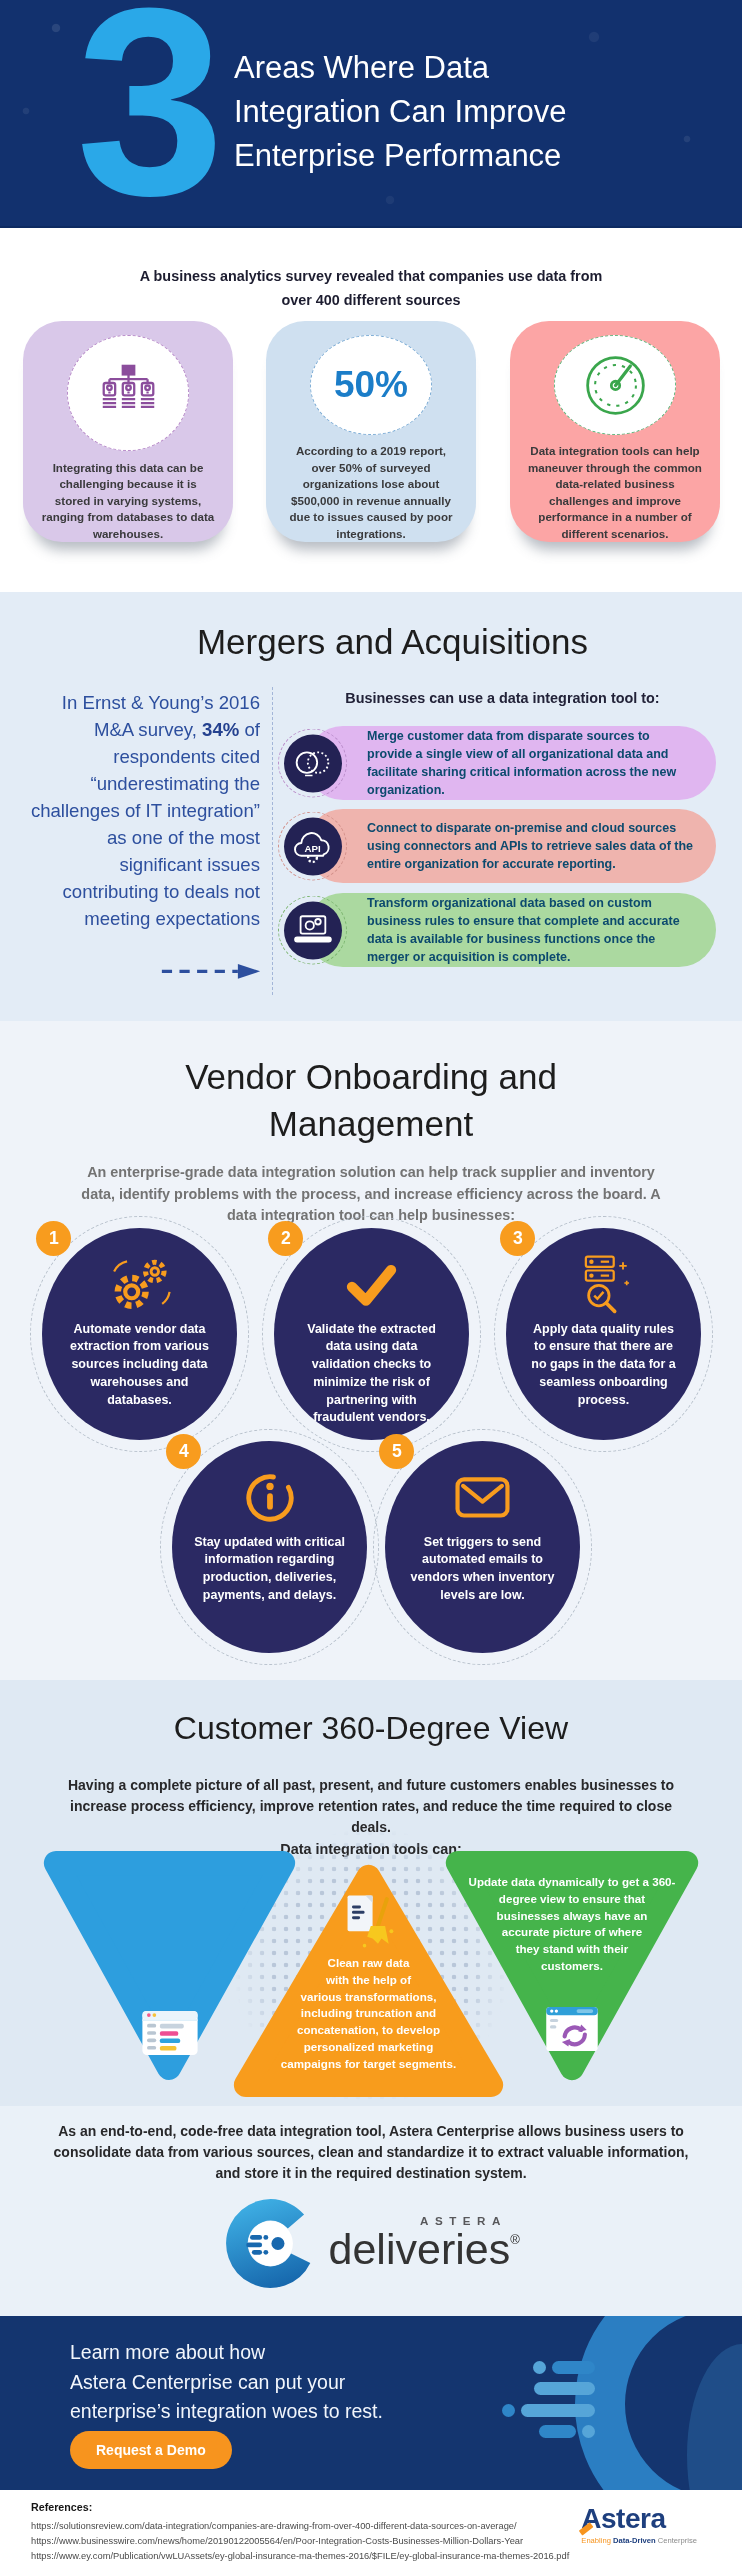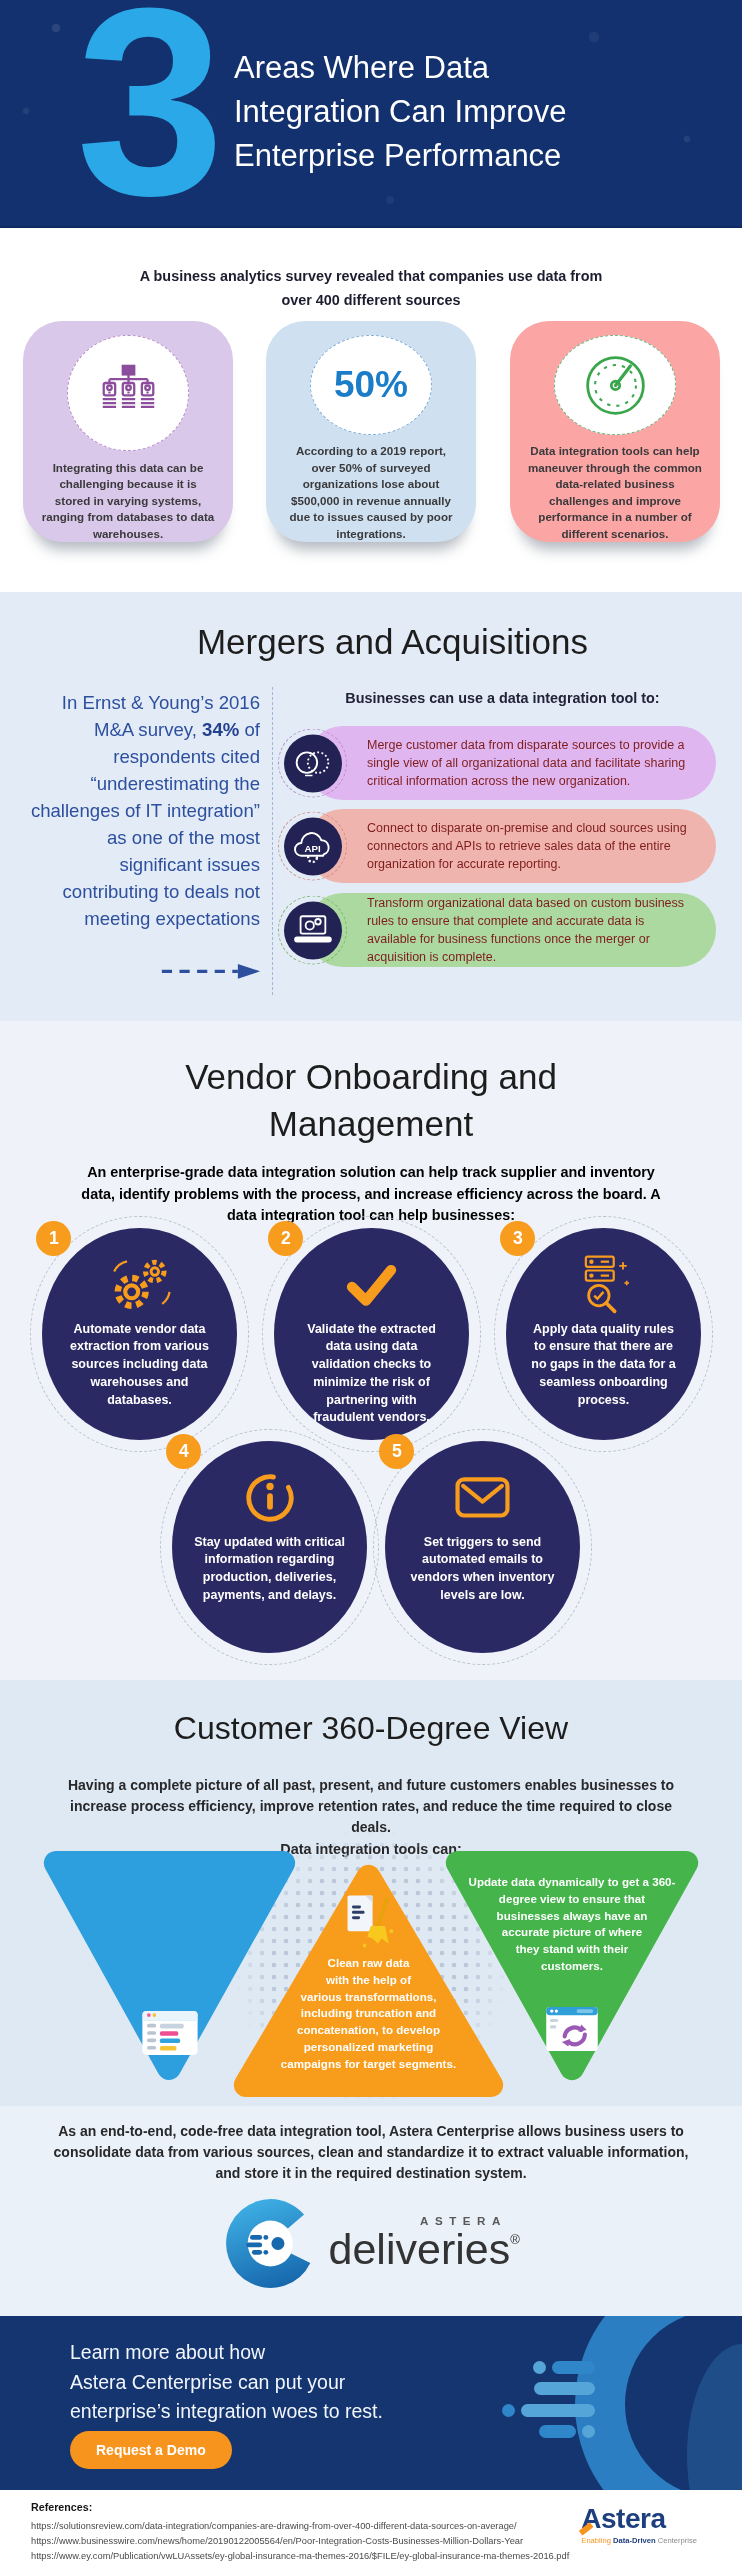--- a/index.html
+++ b/index.html
@@ -47,32 +47,32 @@
   .ma-left{position:absolute;left:26px;top:98px;width:234px;text-align:right;
     font-size:18.6px;line-height:1.45;color:#2d4f9e;}
   .ma-left b{font-weight:bold;color:#24418f;}
   .ma-arrow{position:absolute;left:160px;top:371px;}
   .ma-divider{position:absolute;left:272px;top:95px;height:308px;border-left:1.9px dashed #a3b6d8;}
   .ma-rhead{position:absolute;left:288px;top:98px;width:429px;text-align:center;
     font-size:14.4px;font-weight:700;color:#222238;}
   .pill-row{position:absolute;left:278px;width:438px;height:74px;}
   .pill{position:absolute;left:28px;right:0;top:0;bottom:0;border-radius:37px;
     display:flex;align-items:center;padding:0 22px 0 61px;
-    font-size:12.5px;font-weight:400;color:#7f1d1d;line-height:1.45;}
+    font-size:12.5px;font-weight:700;color:#0c4a6e;line-height:1.45;}
   .picon{position:absolute;left:0;top:50%;transform:translateY(-50%);width:69px;height:69px;
     border-radius:50%;border:1.9px dashed;display:flex;align-items:center;justify-content:center;}
   .picon-core{width:58px;height:58px;border-radius:50%;background:#232254;
     display:flex;align-items:center;justify-content:center;}
 
   
   .sec-vendor{top:1021px;height:659px;background:#eff3f9;}
   .vn-title{position:absolute;top:32px;left:0;width:742px;text-align:center;
     font-size:35px;line-height:1.35;color:#1d1d1d;}
   .vn-intro{position:absolute;top:141px;left:74px;width:594px;text-align:center;
-    font-size:14.4px;font-weight:600;color:#000000;line-height:1.5;}
+    font-size:14.4px;font-weight:600;color:#737373;line-height:1.5;}
   .vcircle{position:absolute;width:195px;height:212px;}
   .vc-ring{position:absolute;inset:-12px;border:1.9px dashed #b7c0cb;border-radius:50%;}
   .vc-body{position:absolute;inset:0;background:#2b2963;border-radius:50%;
     display:flex;flex-direction:column;align-items:center;}
   .vbadge{position:absolute;left:-5.6px;top:-7.4px;width:35px;height:35px;border-radius:50%;
     background:#f89c1e;color:#fff;display:flex;align-items:center;justify-content:center;
     font-size:17.6px;font-weight:bold;z-index:5;}
   .vc-icon{margin-top:22px;height:67px;display:flex;align-items:center;justify-content:center;}
   .vc-text{margin-top:3.7px;padding:0 22px;text-align:center;color:#fff;
     font-size:12.5px;font-weight:600;line-height:1.42;}

